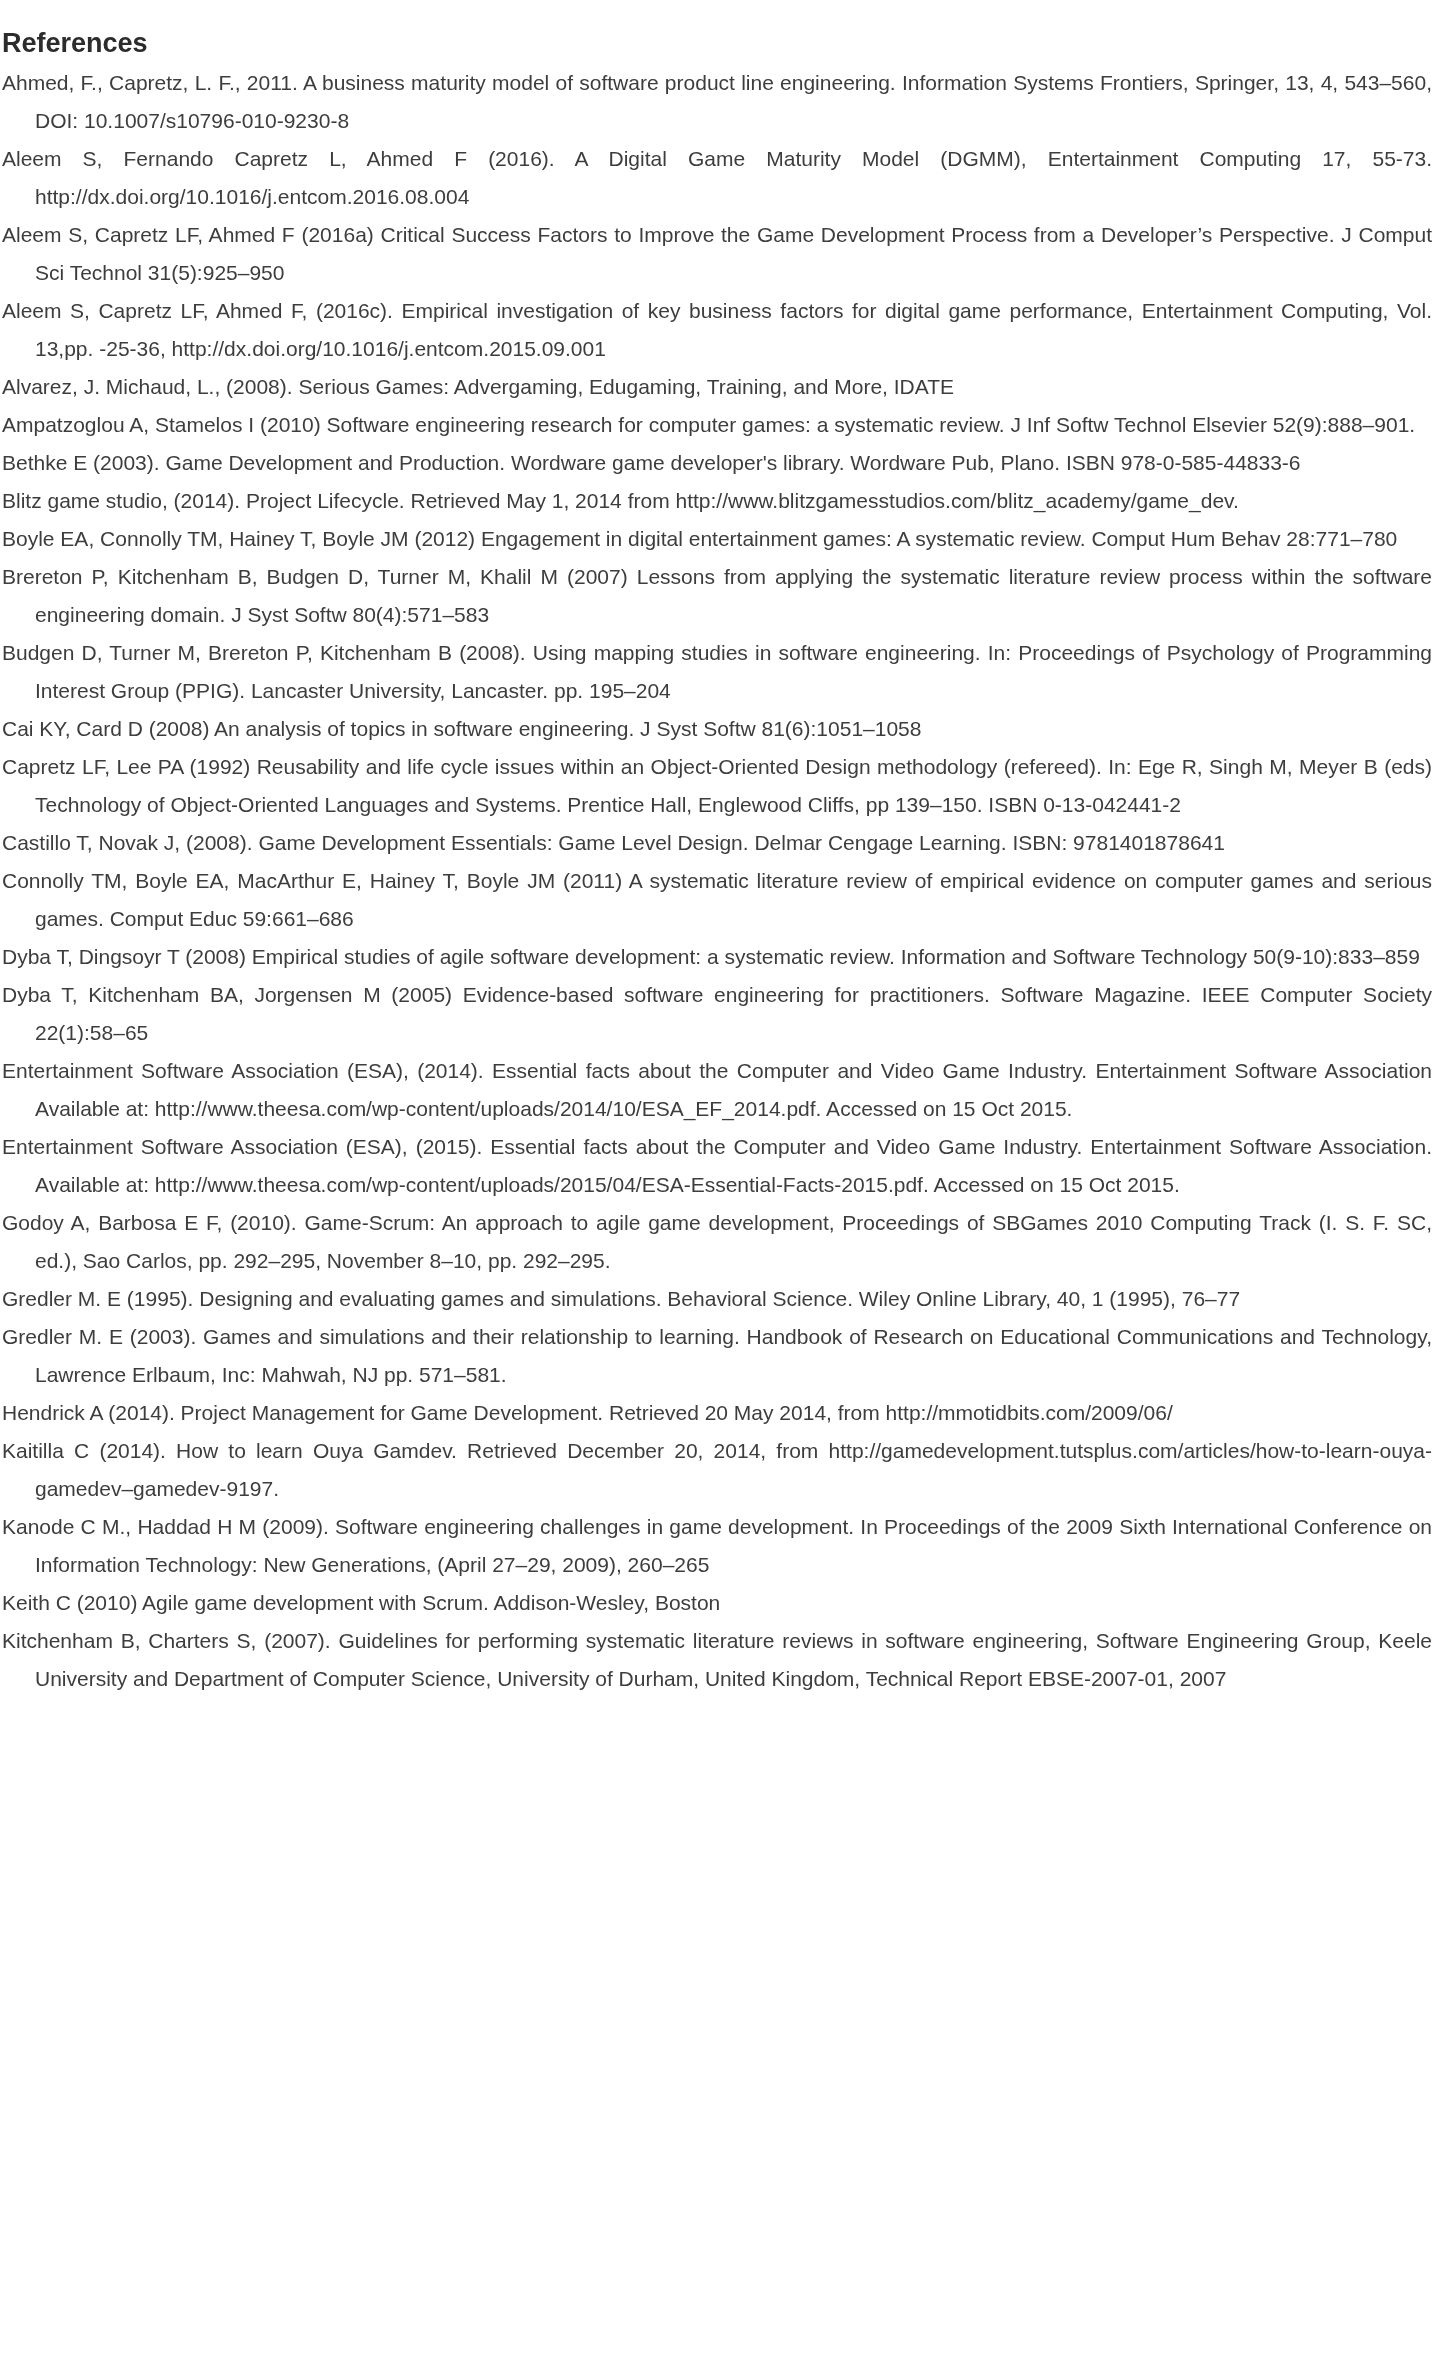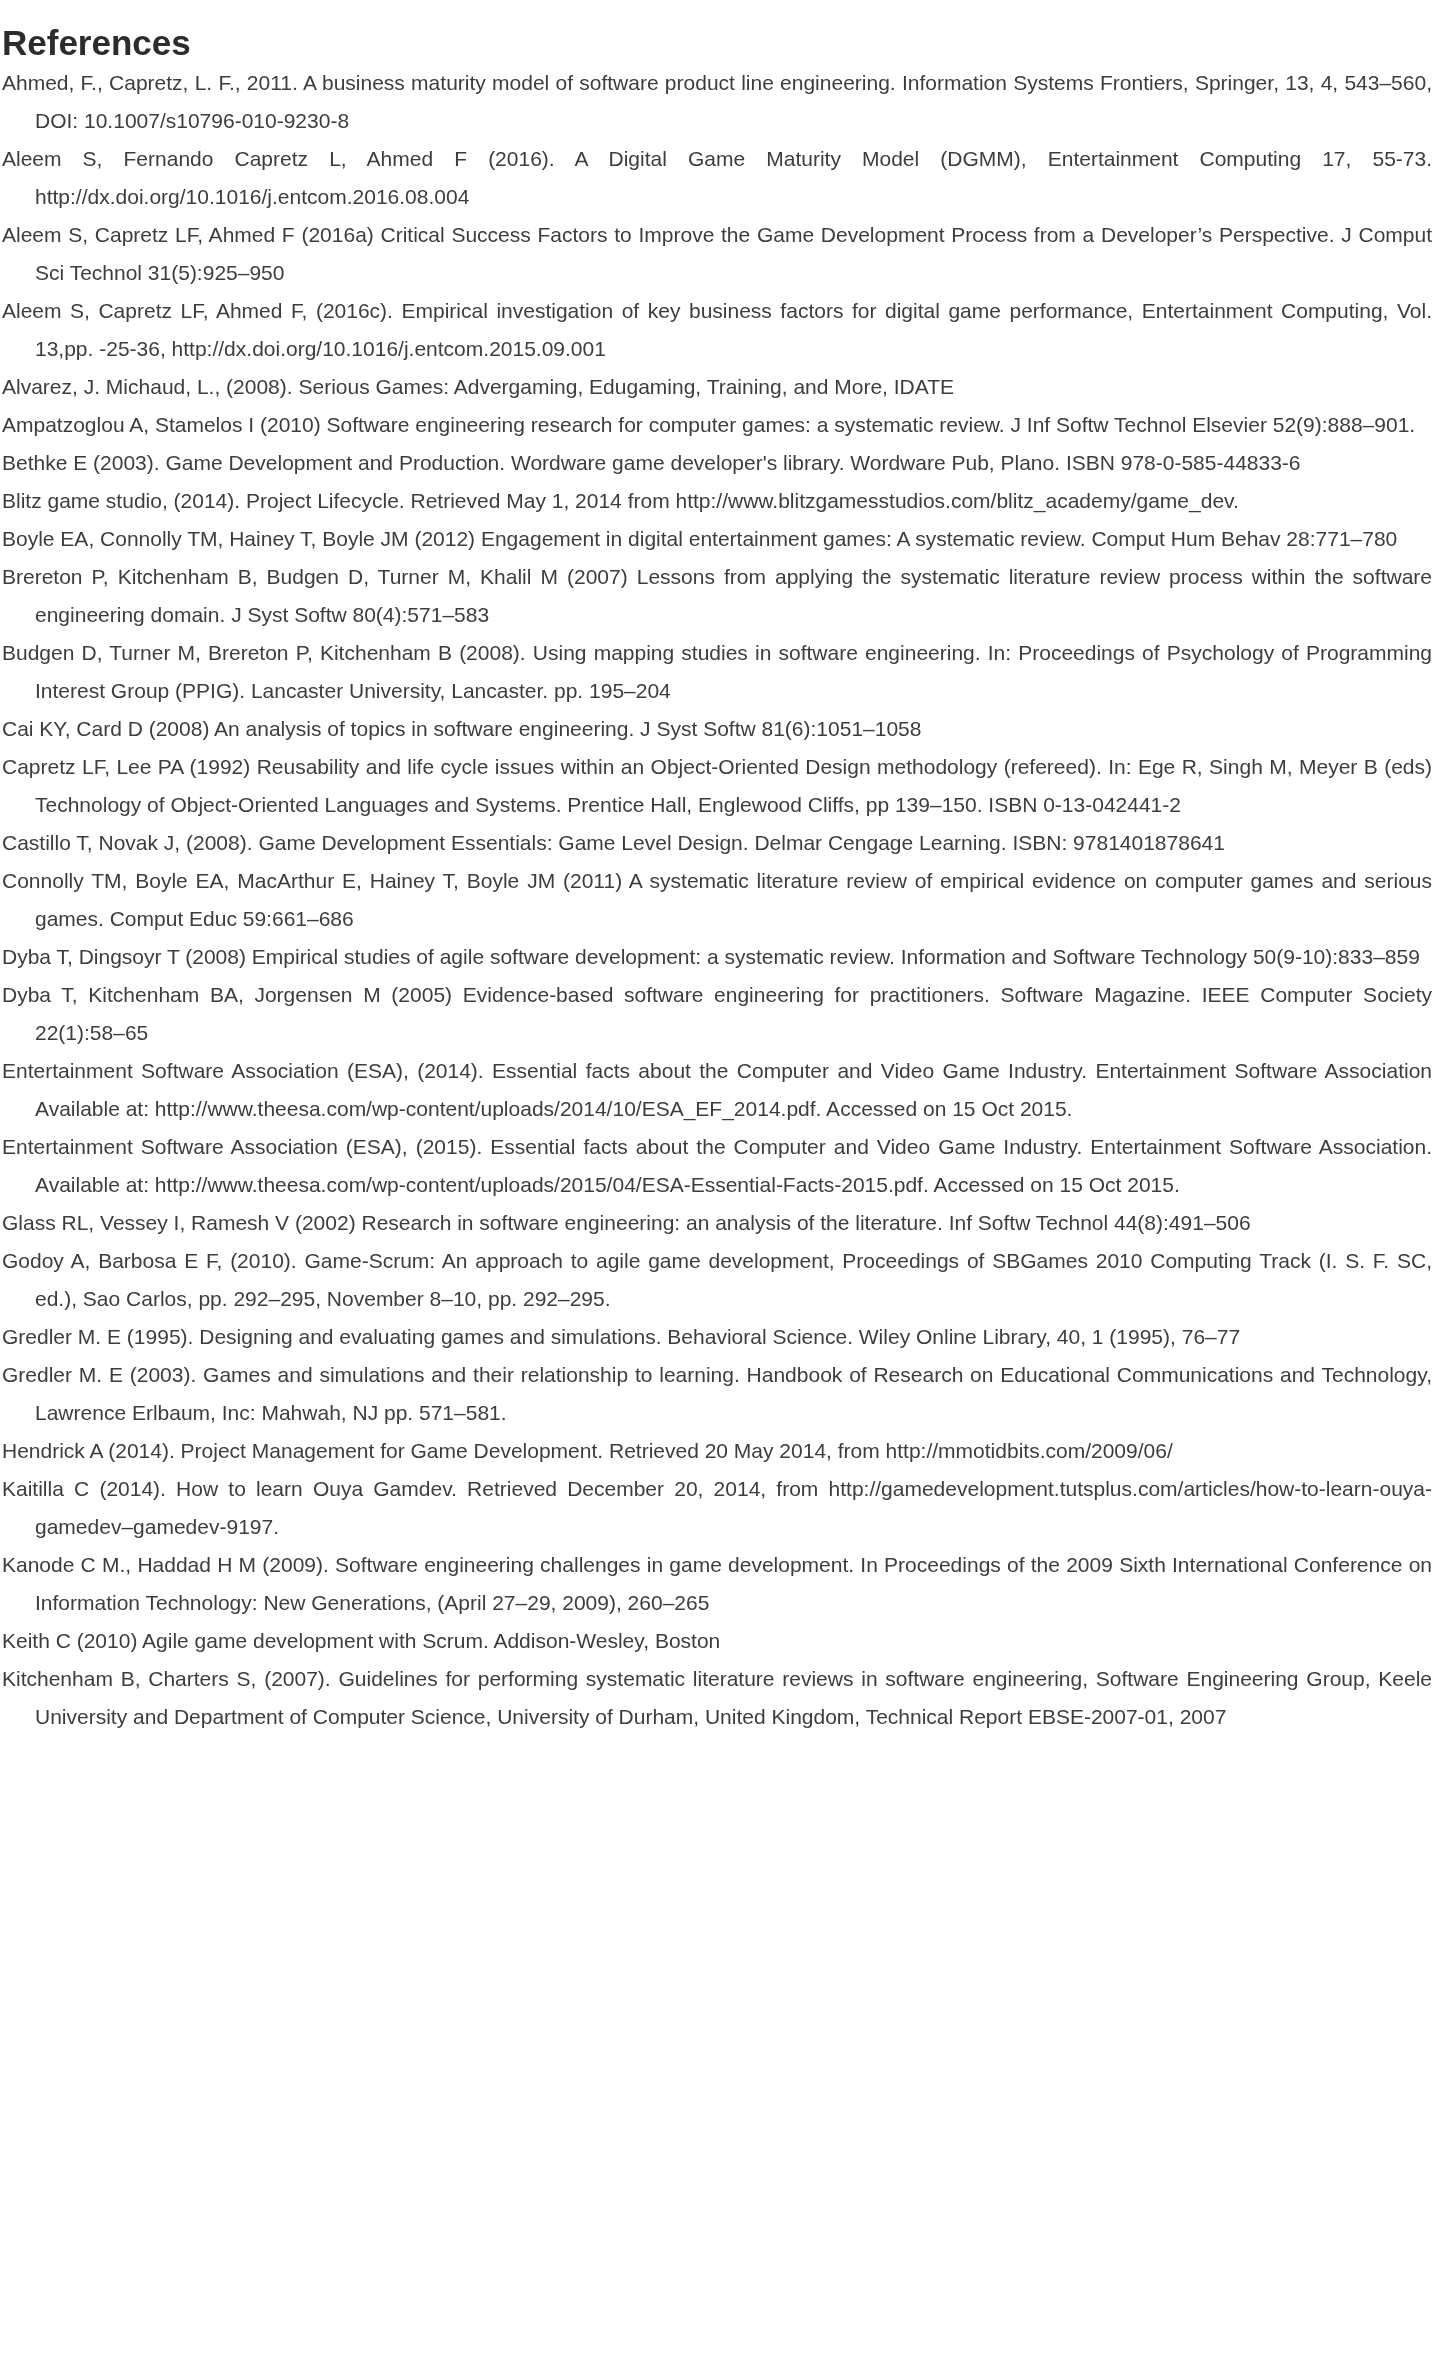--- a/index.html
+++ b/index.html
@@ -9,21 +9,21 @@
     font-family: "Liberation Sans", "DejaVu Sans", sans-serif;
     color: #3d3d3d;
     -webkit-font-smoothing: antialiased;
   }
   .page {
     width: 1436px;
     min-height: 2363px;
     padding: 26px 4px 24px 2px;
   }
   .heading {
-    font-size: 35px;
+    font-size: 27px;
     font-weight: bold;
     color: #2c2c2c;
     line-height: 34px;
     margin-bottom: 4px;
   }
   .ref-list { width: 100%; }
   .ref {
     font-size: 21px;
     line-height: 38px;
     text-align: justify;
@@ -52,21 +52,20 @@
       <p class="ref">Brereton P, Kitchenham B, Budgen D, Turner M, Khalil M (2007) Lessons from applying the systematic literature review process within the software engineering domain. J Syst Softw 80(4):571–583</p>
       <p class="ref">Budgen D, Turner M, Brereton P, Kitchenham B (2008). Using mapping studies in software engineering. In: Proceedings of Psychology of Programming Interest Group (PPIG). Lancaster University, Lancaster. pp. 195–204</p>
       <p class="ref">Cai KY, Card D (2008) An analysis of topics in software engineering. J Syst Softw 81(6):1051–1058</p>
       <p class="ref">Capretz LF, Lee PA (1992) Reusability and life cycle issues within an Object-Oriented Design methodology (refereed). In: Ege R, Singh M, Meyer B (eds) Technology of Object-Oriented Languages and Systems. Prentice Hall, Englewood Cliffs, pp 139–150. ISBN 0-13-042441-2</p>
       <p class="ref">Castillo T, Novak J, (2008). Game Development Essentials: Game Level Design. Delmar Cengage Learning. ISBN: 9781401878641</p>
       <p class="ref">Connolly TM, Boyle EA, MacArthur E, Hainey T, Boyle JM (2011) A systematic literature review of empirical evidence on computer games and serious games. Comput Educ 59:661–686</p>
       <p class="ref">Dyba T, Dingsoyr T (2008) Empirical studies of agile software development: a systematic review. Information and Software Technology 50(9-10):833–859</p>
       <p class="ref">Dyba T, Kitchenham BA, Jorgensen M (2005) Evidence-based software engineering for practitioners. Software Magazine. IEEE Computer Society 22(1):58–65</p>
       <p class="ref">Entertainment Software Association (ESA), (2014). Essential facts about the Computer and Video Game Industry. Entertainment Software Association Available at: http://www.theesa.com/wp-content/uploads/2014/10/ESA_EF_2014.pdf. Accessed on 15 Oct 2015.</p>
       <p class="ref">Entertainment Software Association (ESA), (2015). Essential facts about the Computer and Video Game Industry. Entertainment Software Association. Available at: http://www.theesa.com/wp-content/uploads/2015/04/ESA-Essential-Facts-2015.pdf. Accessed on 15 Oct 2015.</p>
-      <p class="ref">Glass RL, Vessey I, Ramesh V (2002) Research in software engineering: an analysis of the literature. Inf Softw Technol 44(8):491–506</p>
       <p class="ref">Godoy A, Barbosa E F, (2010). Game-Scrum: An approach to agile game development, Proceedings of SBGames 2010 Computing Track (I. S. F. SC, ed.), Sao Carlos, pp. 292–295, November 8–10, pp. 292–295.</p>
       <p class="ref">Gredler M. E (1995). Designing and evaluating games and simulations. Behavioral Science. Wiley Online Library, 40, 1 (1995), 76–77</p>
       <p class="ref">Gredler M. E (2003). Games and simulations and their relationship to learning. Handbook of Research on Educational Communications and Technology, Lawrence Erlbaum, Inc: Mahwah, NJ pp. 571–581.</p>
       <p class="ref">Hendrick A (2014). Project Management for Game Development. Retrieved 20 May 2014, from http://mmotidbits.com/2009/06/</p>
       <p class="ref">Kaitilla C (2014). How to learn Ouya Gamdev. Retrieved December 20, 2014, from http://gamedevelopment.tutsplus.com/articles/how-to-learn-ouya-gamedev–gamedev-9197.</p>
       <p class="ref">Kanode C M., Haddad H M (2009). Software engineering challenges in game development. In Proceedings of the 2009 Sixth International Conference on Information Technology: New Generations, (April 27–29, 2009), 260–265</p>
       <p class="ref">Keith C (2010) Agile game development with Scrum. Addison-Wesley, Boston</p>
       <p class="ref">Kitchenham B, Charters S, (2007). Guidelines for performing systematic literature reviews in software engineering, Software Engineering Group, Keele University and Department of Computer Science, University of Durham, United Kingdom, Technical Report EBSE-2007-01, 2007</p>
     </div>
 </div>

